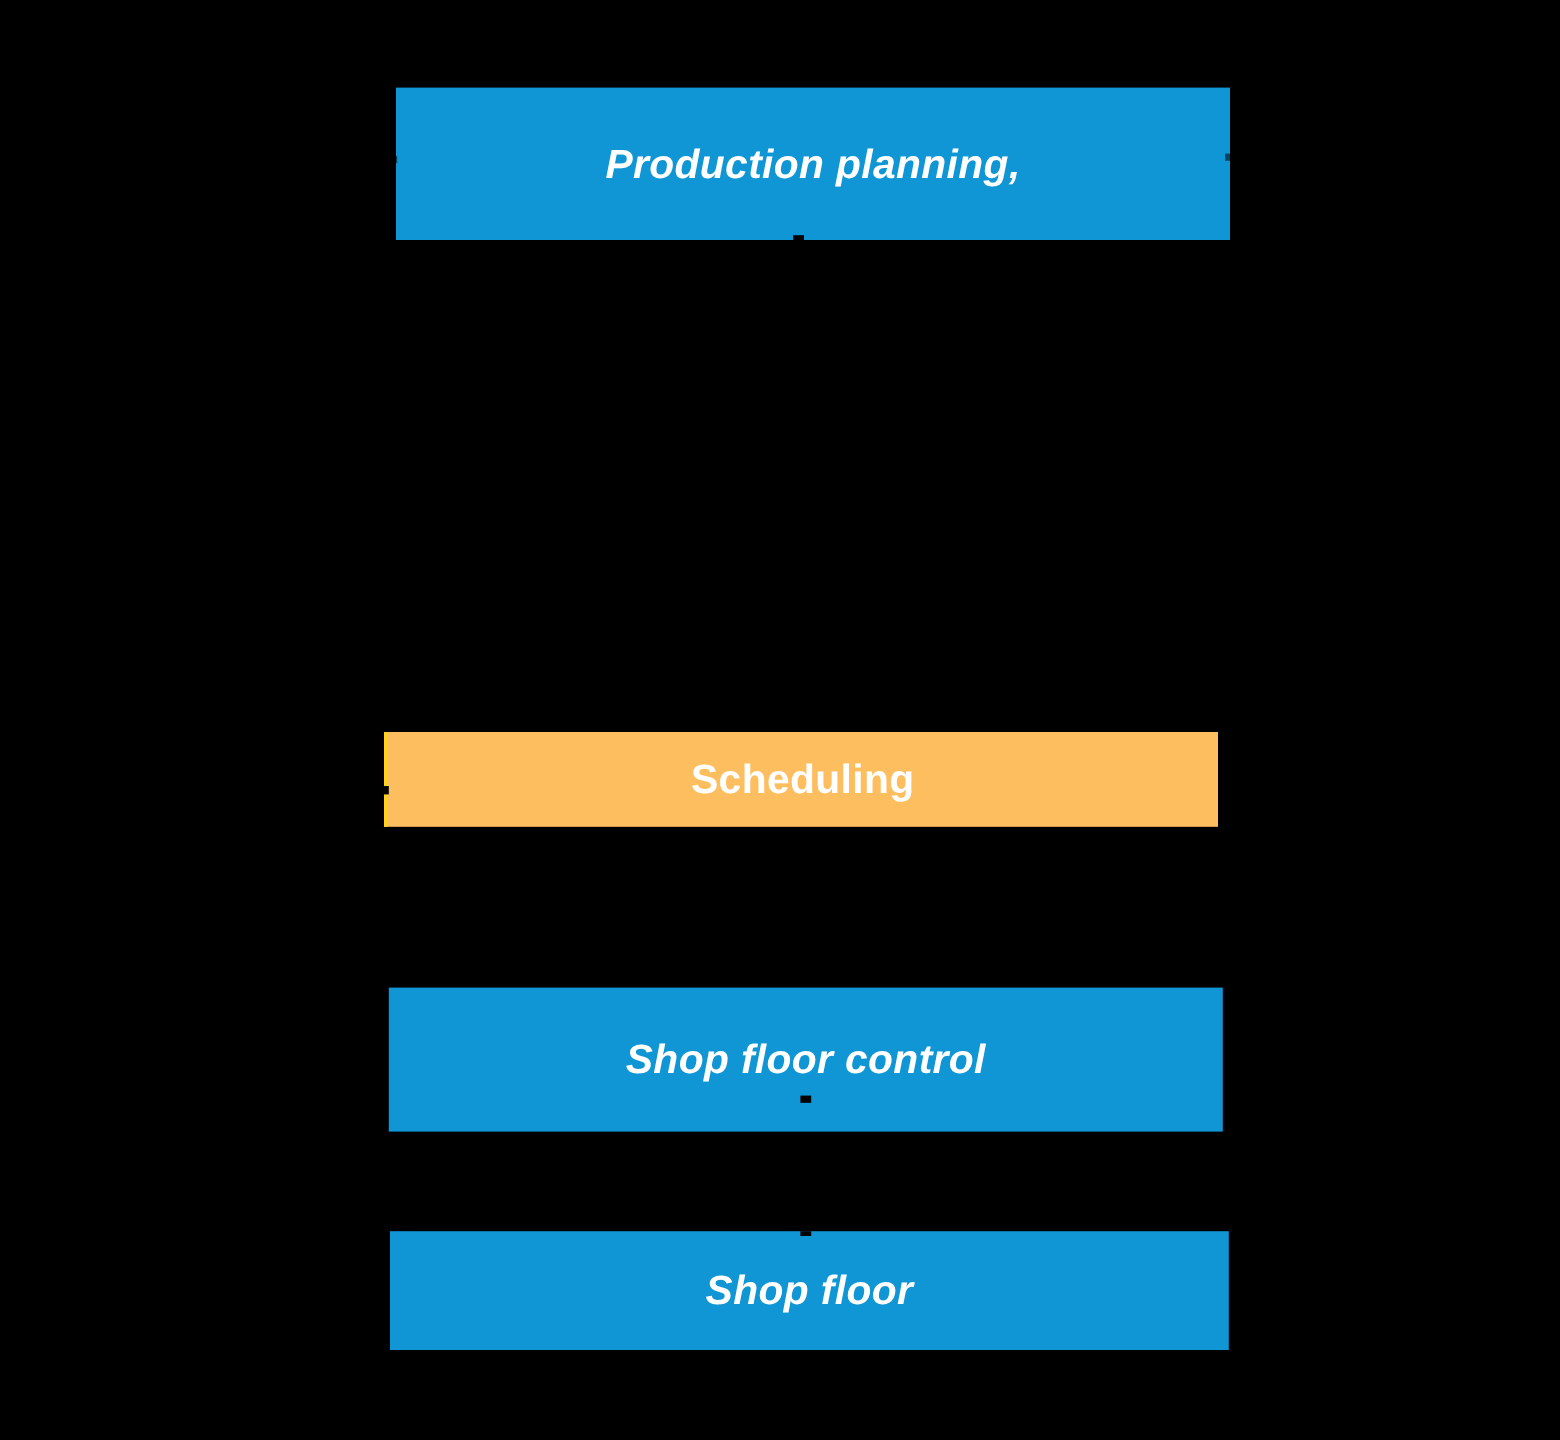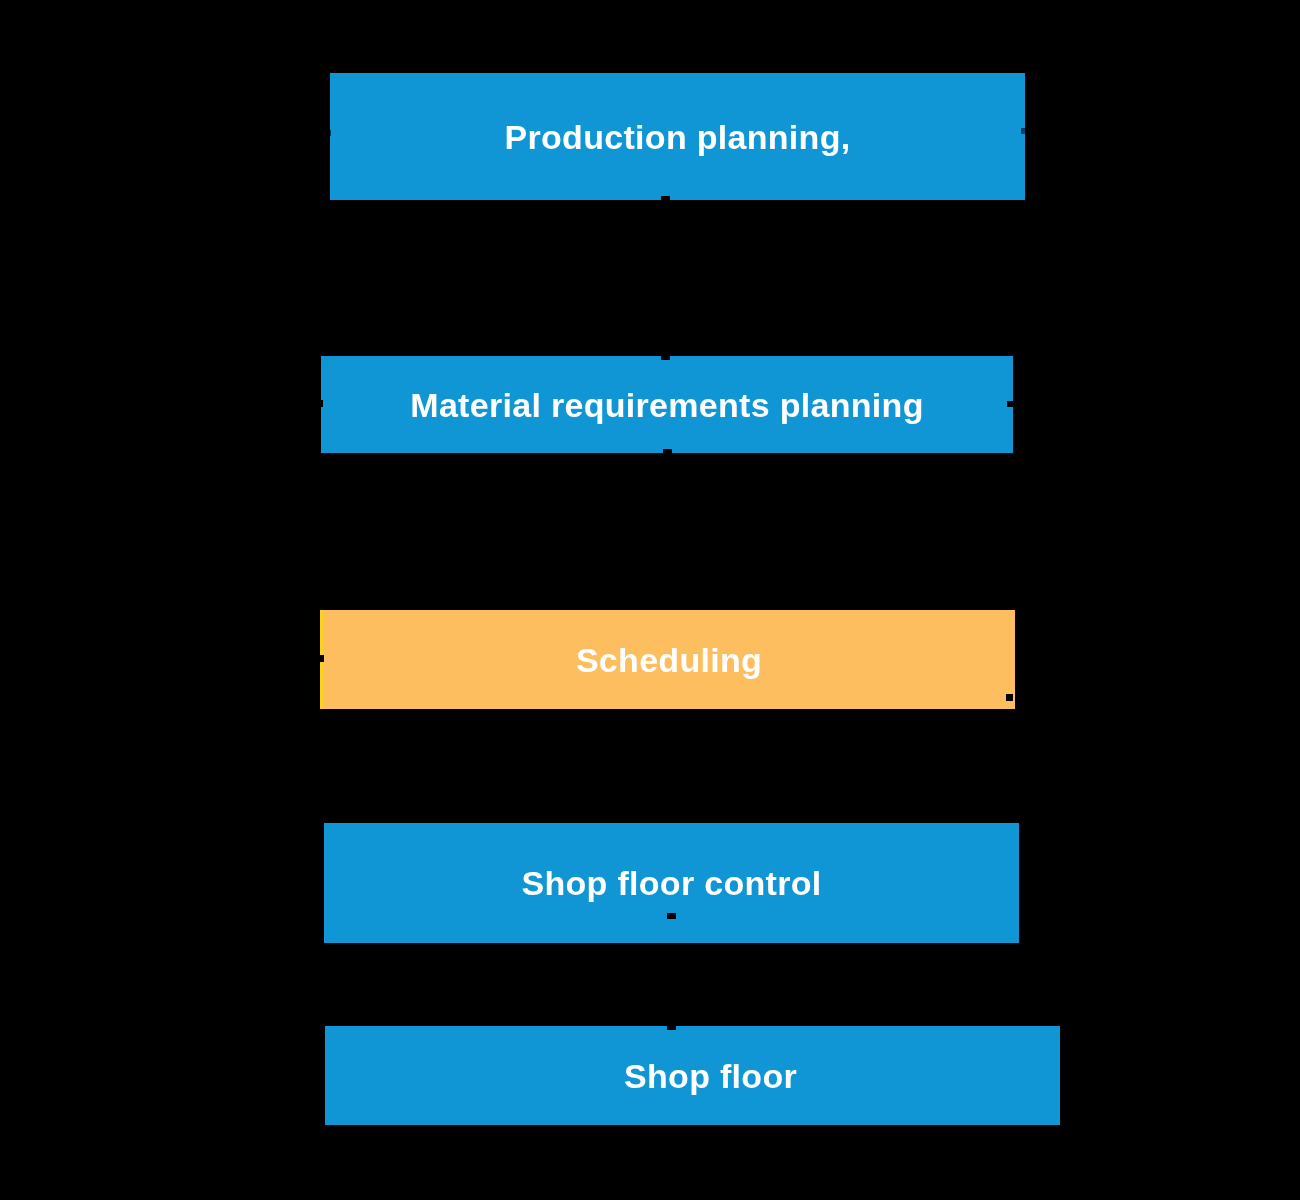--- a/index.html
+++ b/index.html
@@ -21,28 +21,28 @@
     flex-direction: column;
     justify-content: center;
     align-items: center;
     text-align: center;
     color: var(--text, #ffffff);
     font-weight: 700;
     font-size: 34px;
     line-height: 48px;
     letter-spacing: 0.3px;
   }
-  .flow-box.blue   { background: var(--blue, #1096d4); }
+  .flow-box.blue   { background: var(--blue, #1096d4); font-style: italic; }
   .flow-box.orange { background: var(--orange, #fdbe5f); border-left: 3px solid var(--orange-edge, #ffd21e); }
 
   #box-production   { left: 330px; top: 73px;   width: 695px; height: 127px; }
   #box-mrp          { left: 321px; top: 356px;  width: 692px; height: 97px;  }
-  #box-scheduling   { left: 320px; top: 610px;  width: 692px; height: 99px;  }
+  #box-scheduling   { left: 320px; top: 610px;  width: 692px; height: 79px;  }
   #box-sfc          { left: 324px; top: 823px;  width: 695px; height: 120px;  }
-  #box-shopfloor    { left: 325px; top: 1026px; width: 699px; height: 99px; padding-left: 36px;  }
+  #box-shopfloor    { left: 325px; top: 1026px; width: 699px; height: 99px;  }
 
   
   .arrow-tip { position: absolute; background: #000000; }
   .arrow-tip.faint { opacity: 0.55; }
 
   #tip-b1-bottom { left: 661px;  top: 196px;  width: 9px; height: 5px; }
   #tip-b1-left   { left: 327px;  top: 130px;  width: 4px; height: 6px; }
   #tip-b1-right  { left: 1021px; top: 128px;  width: 4px; height: 6px; }
   #tip-b2-top    { left: 661px;  top: 356px;  width: 9px; height: 4px; }
   #tip-b2-left   { left: 317px;  top: 400px;  width: 6px; height: 7px; }
@@ -55,23 +55,20 @@
 </style>
 </head>
 <body>
 
 <div class="canvas">
 
   <div class="flow-box blue" id="box-production">
     <span>Production planning,</span>
   </div>
 
-  <div class="flow-box blue" id="box-mrp">
-    <span>Material requirements planning</span>
-  </div>
 
   <div class="flow-box orange" id="box-scheduling">
     <span>Scheduling</span>
   </div>
 
   <div class="flow-box blue" id="box-sfc">
     <span>Shop floor control</span>
   </div>
 
   <div class="flow-box blue" id="box-shopfloor">

